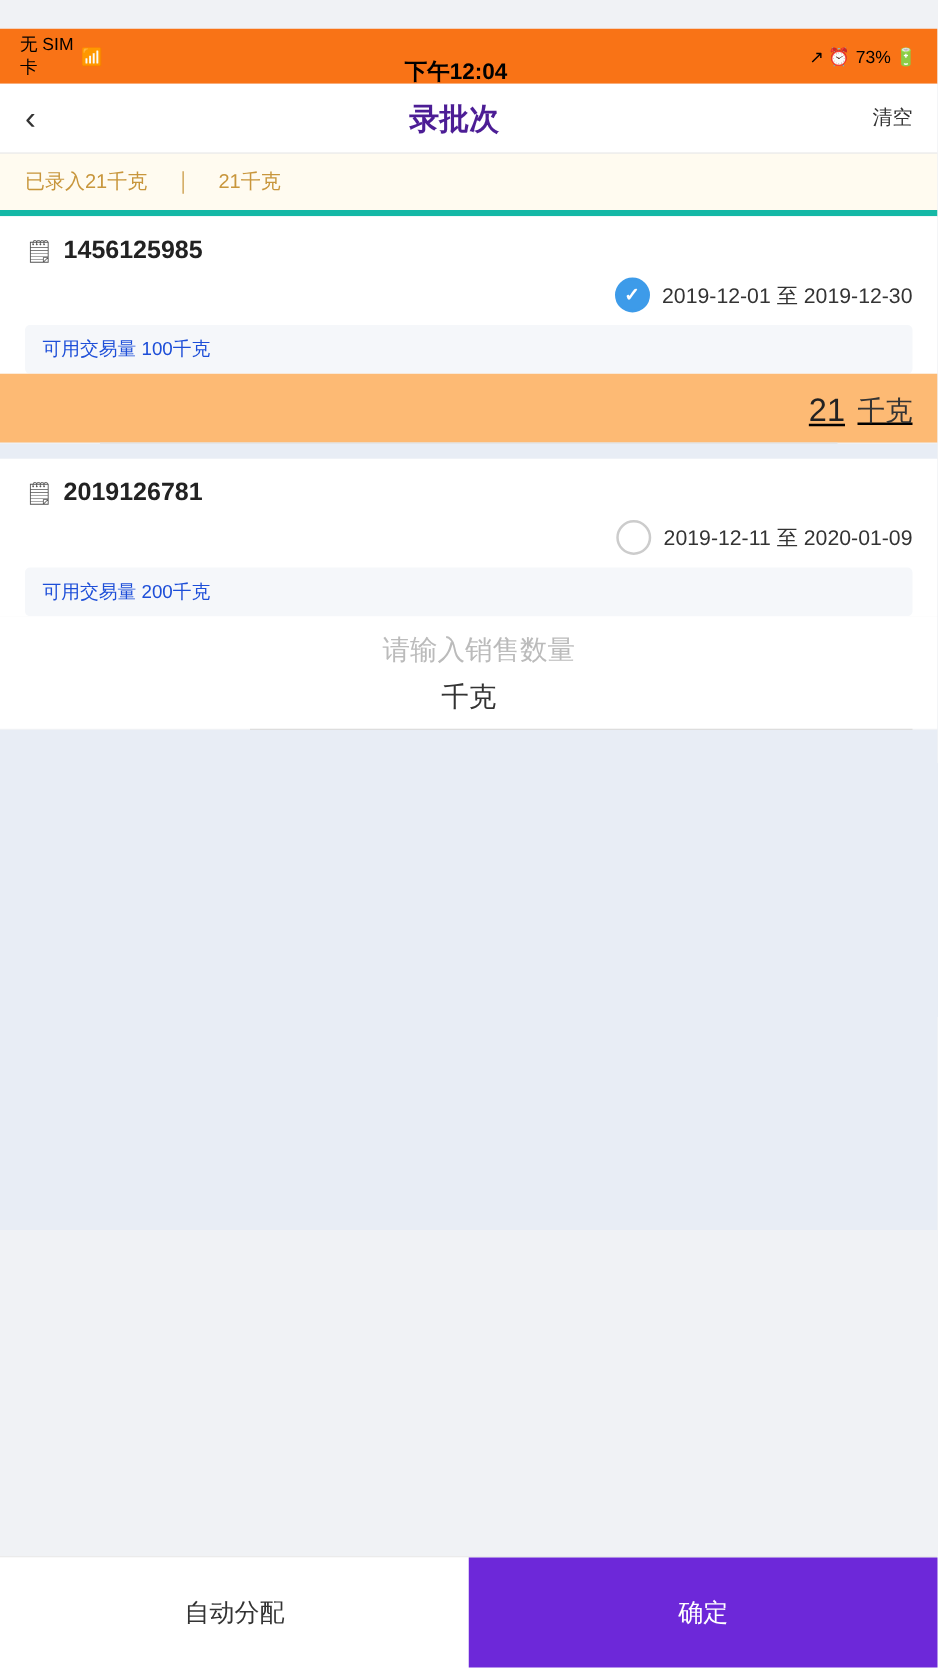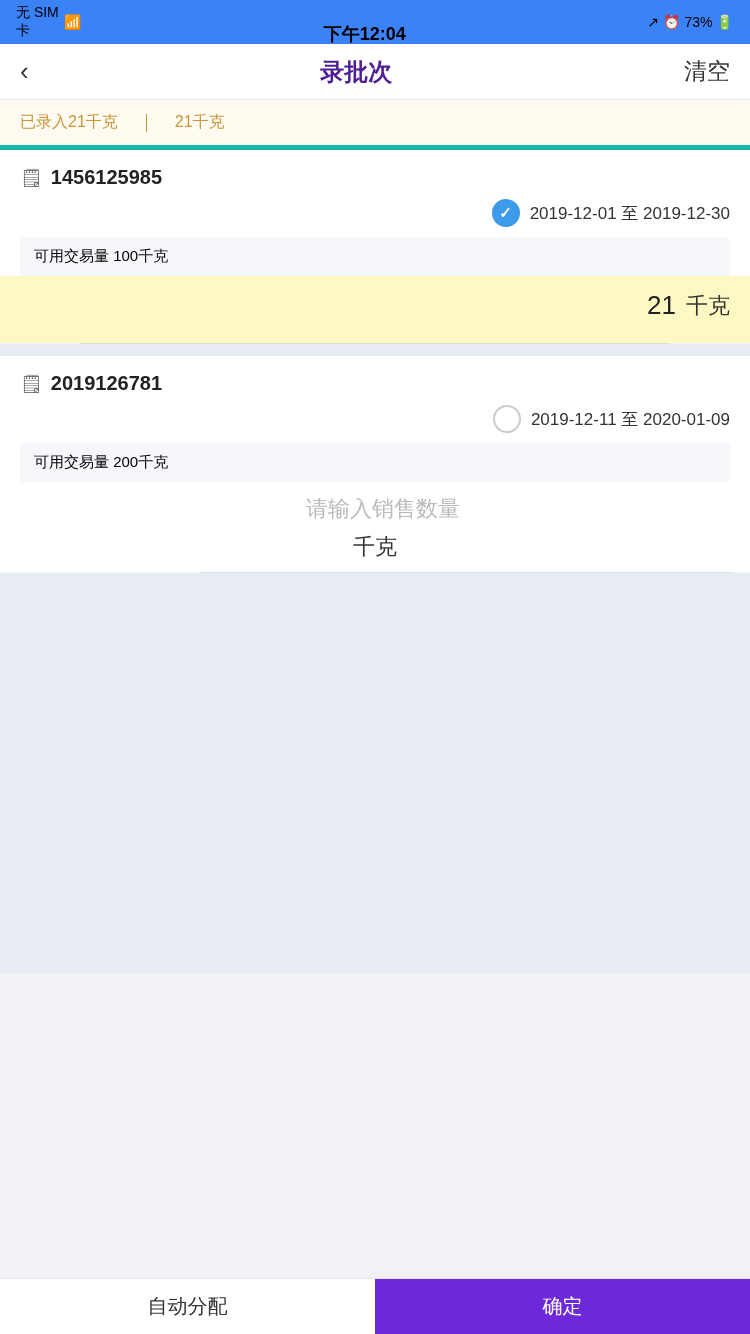--- a/index.html
+++ b/index.html
@@ -7,46 +7,47 @@
     body {
       font-family: -apple-system, "PingFang SC", "Helvetica Neue", sans-serif;
       background: #f0f2f5;
       width: 750px;
       min-height: 1334px;
       overflow-x: hidden;
     }
 
     
     .status-bar {
-      background: #3b82f6;
+      background: #f97316;
       height: 44px;
       display: flex;
       align-items: center;
       justify-content: space-between;
       padding: 0 16px;
       font-size: 15px;
       font-weight: 500;
+      margin-top: 23px;
     }
     .status-left { display: flex; align-items: center; gap: 6px; font-size: 14px; }
     .status-center { font-size: 18px; font-weight: 600; position: absolute; left: 50%; transform: translateX(-50%); }
     .status-right { display: flex; align-items: center; gap: 4px; font-size: 14px; }
 
     
     .nav-bar {
       background: #fff;
       height: 56px;
       display: flex;
       align-items: center;
       justify-content: space-between;
       padding: 0 20px;
       border-bottom: 1px solid #e5e5e5;
     }
     .nav-back { font-size: 26px; color: #333; cursor: pointer; }
     .nav-title { font-size: 24px; font-weight: 600; color: #4c1d95; }
-    .nav-clear { font-size: 23px; color: #333; cursor: pointer; }
+    .nav-clear { font-size: 16px; color: #333; cursor: pointer; }
 
     
     .info-banner {
       background: #fffbf0;
       padding: 12px 20px;
       display: flex;
       align-items: center;
       gap: 28px;
       border-bottom: 5px solid #14b8a6;
     }
@@ -113,31 +114,32 @@
     .batch-date {
       font-size: 17px;
       color: #333;
     }
 
     .batch-avail {
       background: #f5f7fa;
       border-radius: 4px;
       padding: 10px 14px;
       font-size: 15px;
-      color: #000000;
+      color: #1d4ed8;
       margin-bottom: 0;
     }
 
     .quantity-row {
       display: flex;
       align-items: center;
       justify-content: flex-end;
-      padding: 14px 20px 22px 20px;
-      background: #fef9c3;
+      padding: 14px 20px 10px 20px;
+      background: #fdba74;
       gap: 10px;
+      text-decoration: underline;
     }
     .quantity-value {
       font-size: 26px;
       font-weight: 500;
       color: #222;
     }
     .quantity-unit {
       font-size: 22px;
       color: #333;
     }
@@ -193,21 +195,21 @@
       min-height: 400px;
     }
 
     
     .bottom-bar {
       position: fixed;
       bottom: 0;
       left: 0;
       width: 750px;
       display: flex;
-      height: 56px;
+      height: 89px;
       background: #fff;
       border-top: 1px solid #e5e5e5;
     }
     .btn-auto {
       flex: 1;
       display: flex;
       align-items: center;
       justify-content: center;
       font-size: 20px;
       color: #333;

